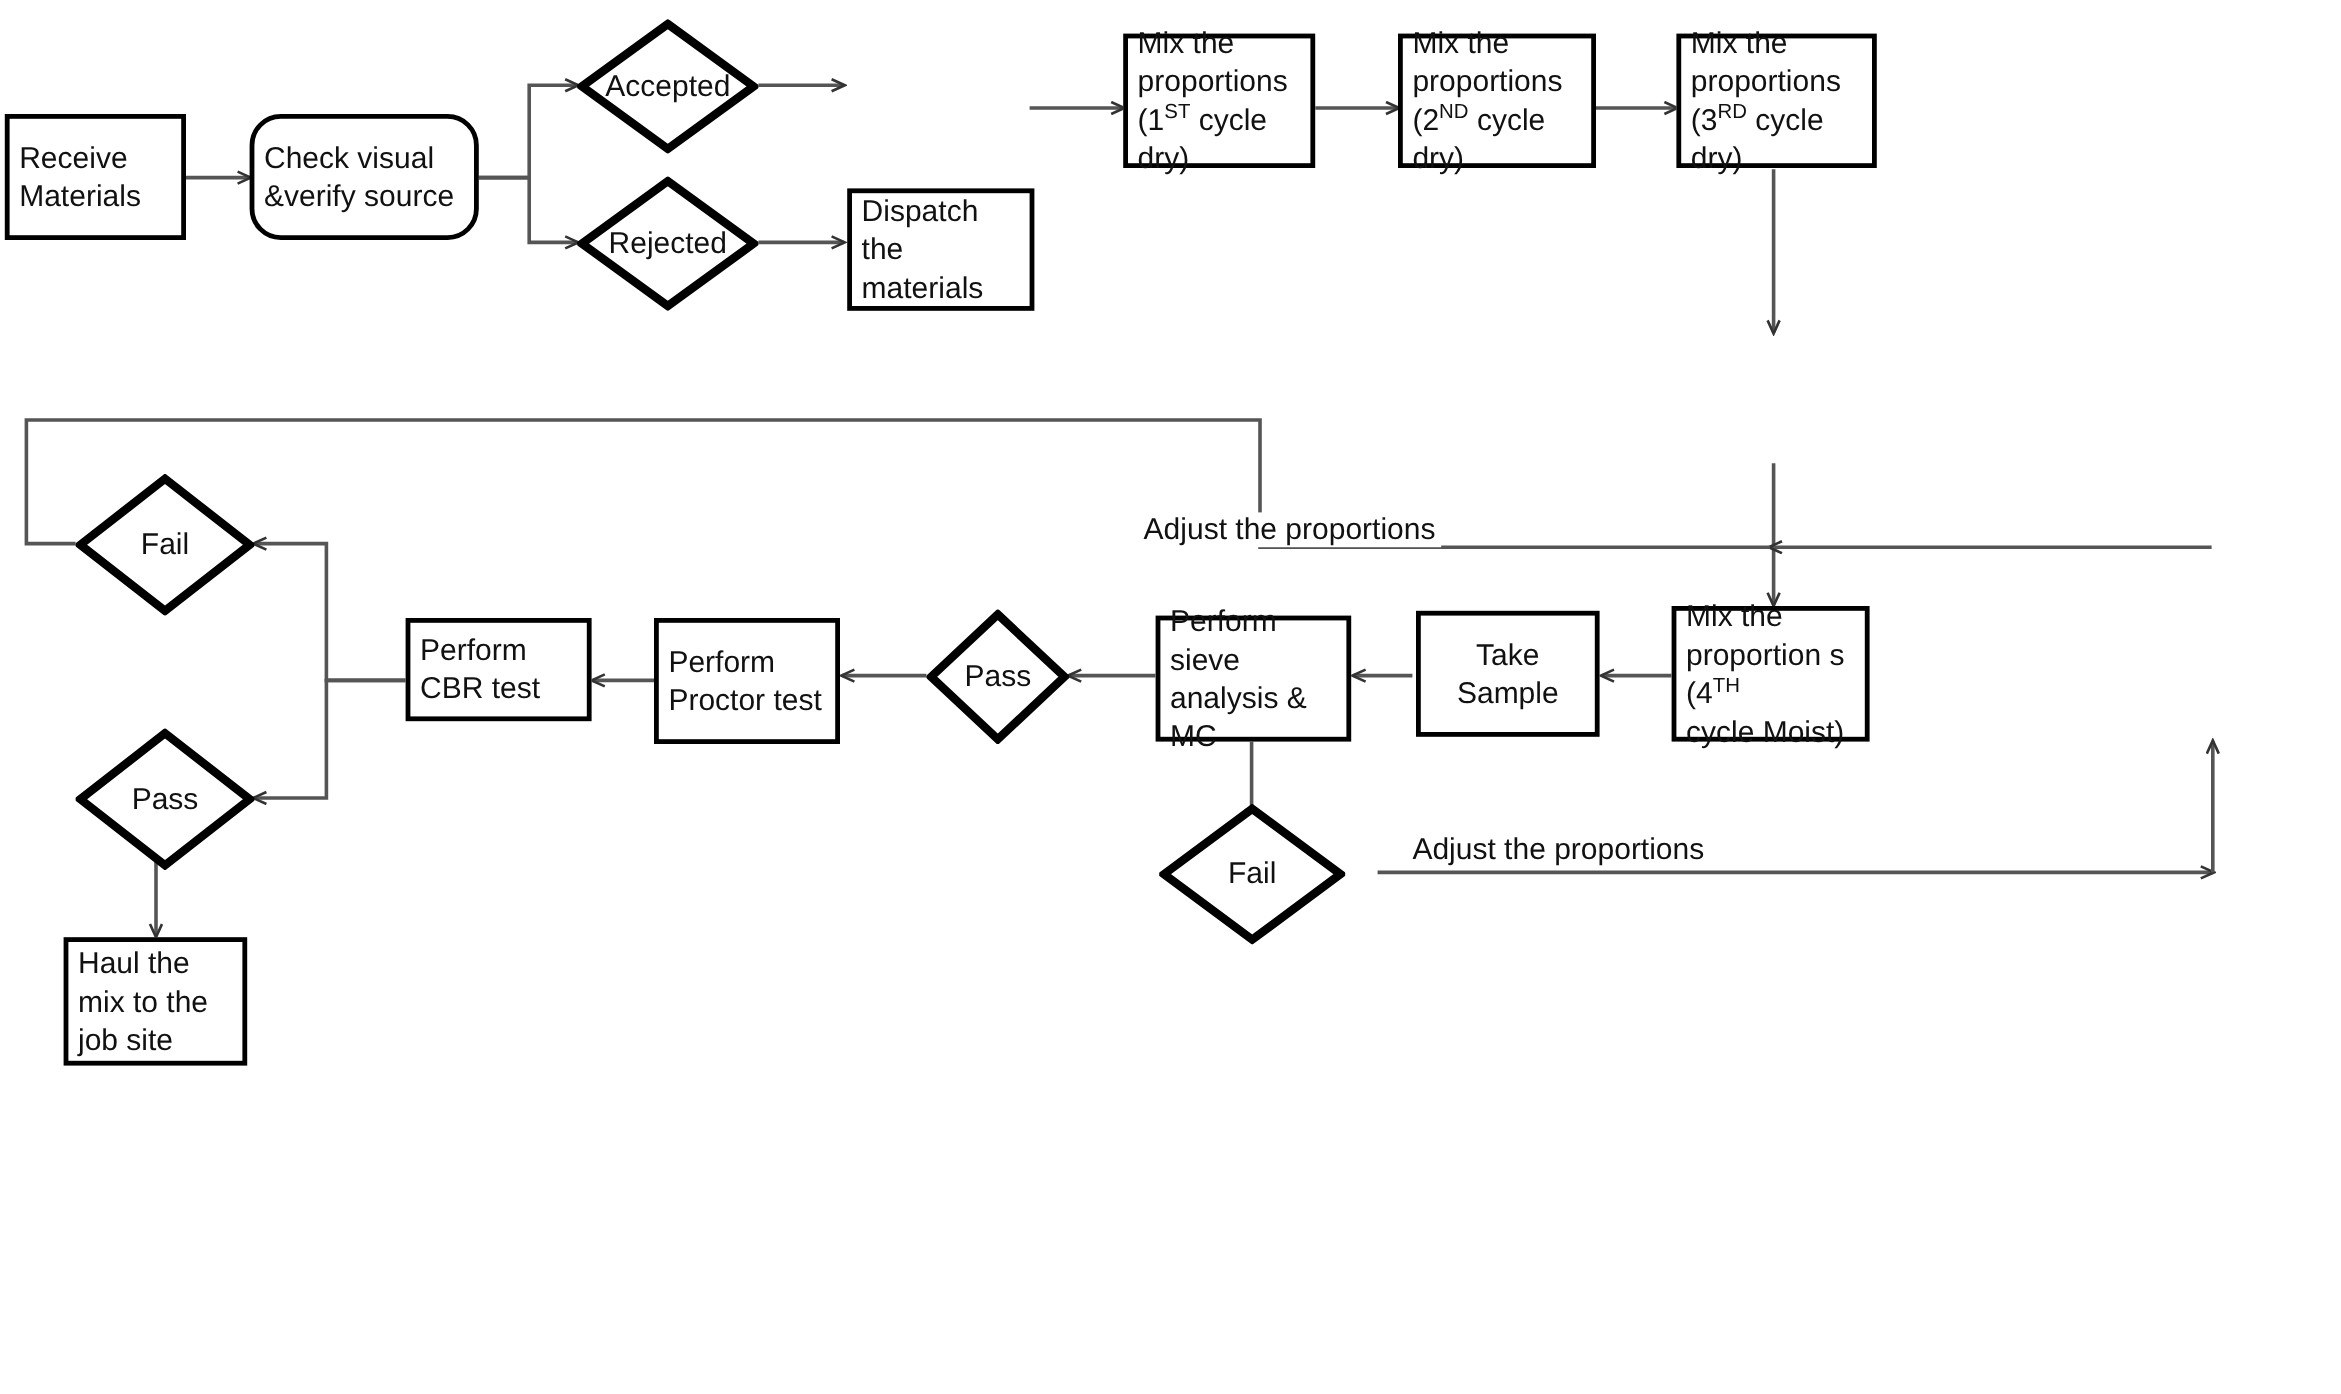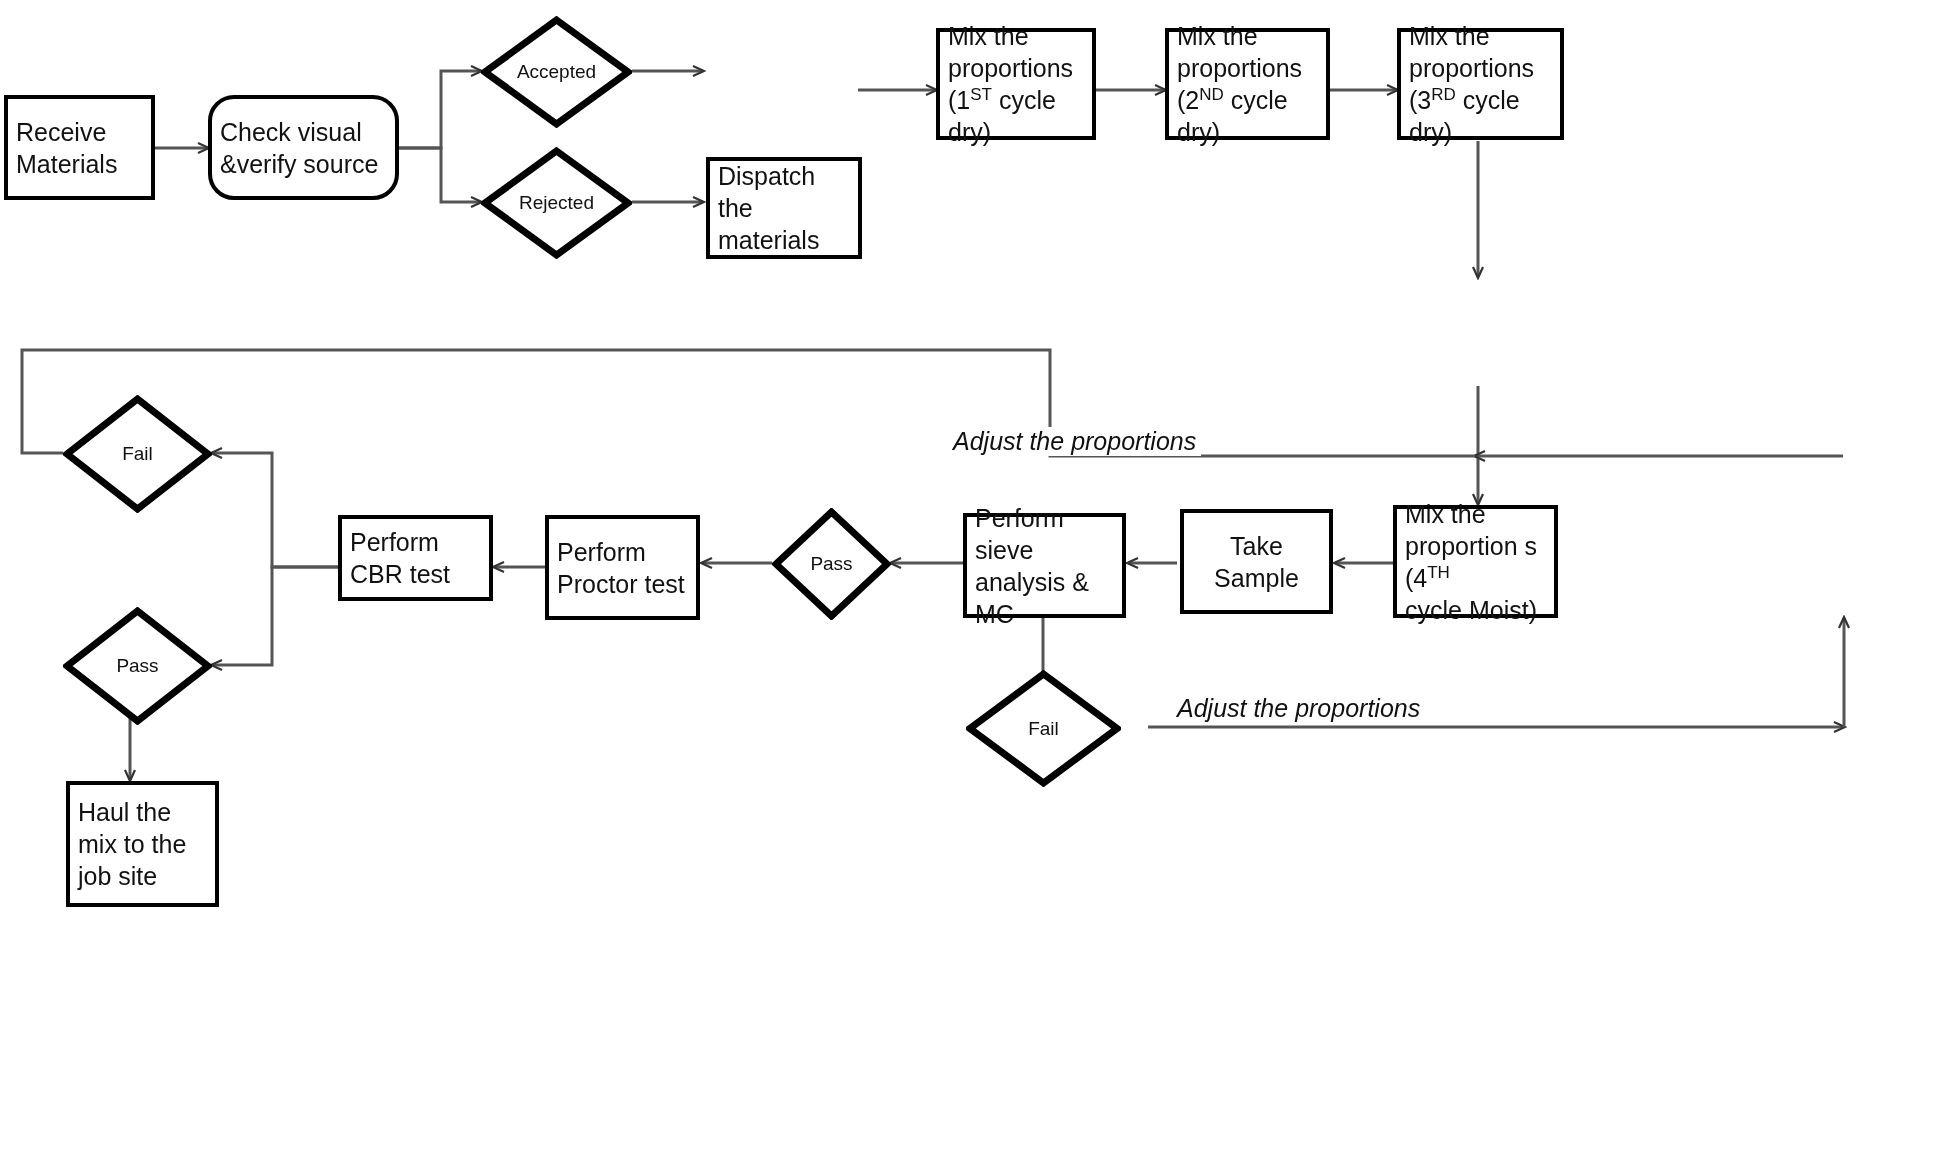--- a/index.html
+++ b/index.html
@@ -9,22 +9,22 @@
   .node{position:absolute;box-sizing:border-box;}
   .proc{
     border:4px solid #000;background:#fff;
     display:flex;align-items:center;
     font-size:25px;line-height:1.28;color:#111;
     padding:6px 8px;
   }
   .proc.ctr{justify-content:center;text-align:center;}
   .dia-wrap{position:absolute;display:flex;align-items:center;justify-content:center;}
   .dia-shape{position:absolute;left:0;top:0;width:100%;height:100%;}
-  .dia-label{position:relative;font-size:19px;color:#111;white-space:nowrap;}
-  .edge-label{position:absolute;font-size:25px;color:#111;white-space:nowrap;background:#fff;padding:0 5px;font-style:italic;}
+  .dia-label{position:relative;font-size:25px;color:#111;white-space:nowrap;}
+  .edge-label{position:absolute;font-size:25px;color:#111;white-space:nowrap;background:#fff;padding:0 5px;}
   sup{font-size:0.68em;vertical-align:super;line-height:0;}
 </style>
 </head>
 <body>
 
 <div id="stage">
 
   <svg id="wires" viewBox="0 0 1951 1162" xmlns="http://www.w3.org/2000/svg">
     <defs>
       <marker id="ah" markerWidth="14" markerHeight="14" refX="11" refY="6" orient="auto" markerUnits="userSpaceOnUse">
@@ -137,21 +137,21 @@
   </div>
 
   <div class="node proc" style="left:545px;top:515px;width:155px;height:105px;">
     <span>Perform Proctor test</span>
   </div>
 
   <div class="node proc" style="left:338px;top:515px;width:155px;height:86px;">
     <span>Perform CBR test</span>
   </div>
 
-  <div class="node proc" style="left:66px;top:781px;width:153px;height:126px;">
+  <div class="node proc" style="left:53px;top:781px;width:153px;height:107px;">
     <span>Haul the mix to the job site</span>
   </div>
 
   <div class="dia-wrap" style="left:481px;top:16px;width:151px;height:112px;">
     <svg class="dia-shape" viewBox="0 0 151 112" xmlns="http://www.w3.org/2000/svg">
       <polygon points="75.5,4 147,56 75.5,108 4,56" fill="#fff" stroke="#000" stroke-width="7"></polygon>
     </svg>
     <span class="dia-label">Accepted</span>
   </div>
 

